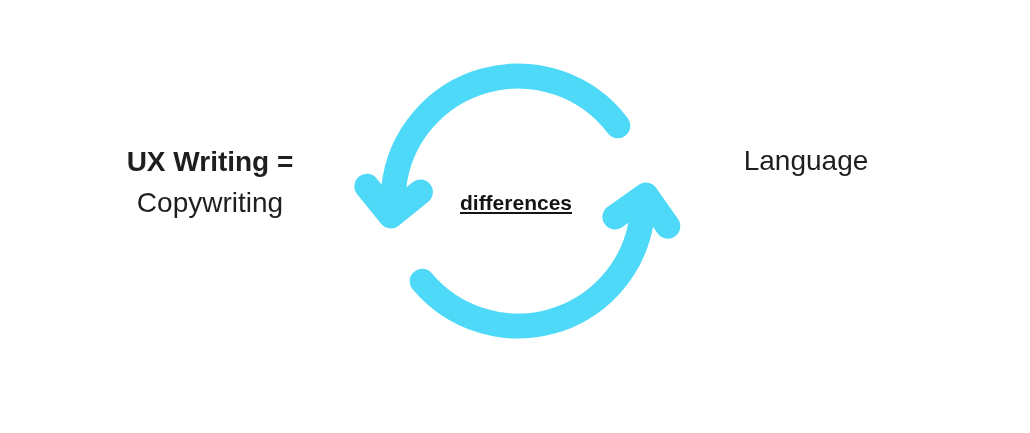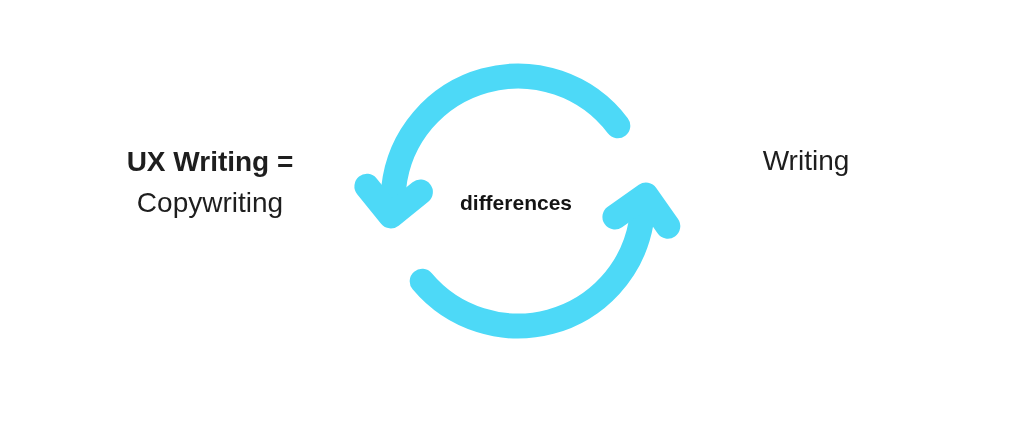--- a/index.html
+++ b/index.html
@@ -39,20 +39,21 @@
   }
   .center-label {
     position: absolute;
     left: 446px;
     top: 191px;
     width: 140px;
     text-align: center;
     font-size: 21px;
     font-weight: 700;
     color: #141414;
+    text-decoration: underline;
   }
   .cycle-icon {
     position: absolute;
     left: 345px;
     top: 48px;
     width: 350px;
     height: 310px;
   }
 </style>
 </head>
@@ -72,16 +73,16 @@
     <path d="M75.4 144 L45.8 167.9 L21.9 138.3" stroke-width="25" stroke-linecap="round" stroke-linejoin="round" stroke="#4DD9F7"></path>
 
     <path d="M77.2 233.3 A125 125 0 0 0 296.1 174.7" stroke-width="25" stroke-linecap="round" stroke="#4DD9F7"></path>
 
     <path d="M269.9 168.9 L301 147.1 L322.8 178.2" stroke-width="25" stroke-linecap="round" stroke-linejoin="round" stroke="#4DD9F7"></path>
   </svg>
 
   <div class="center-label">differences</div>
 
   <div class="side-block right-block">
-    <div>Writing</div>
+    <div>Language</div>
   </div>
 
 </div>
 
 </body></html>

